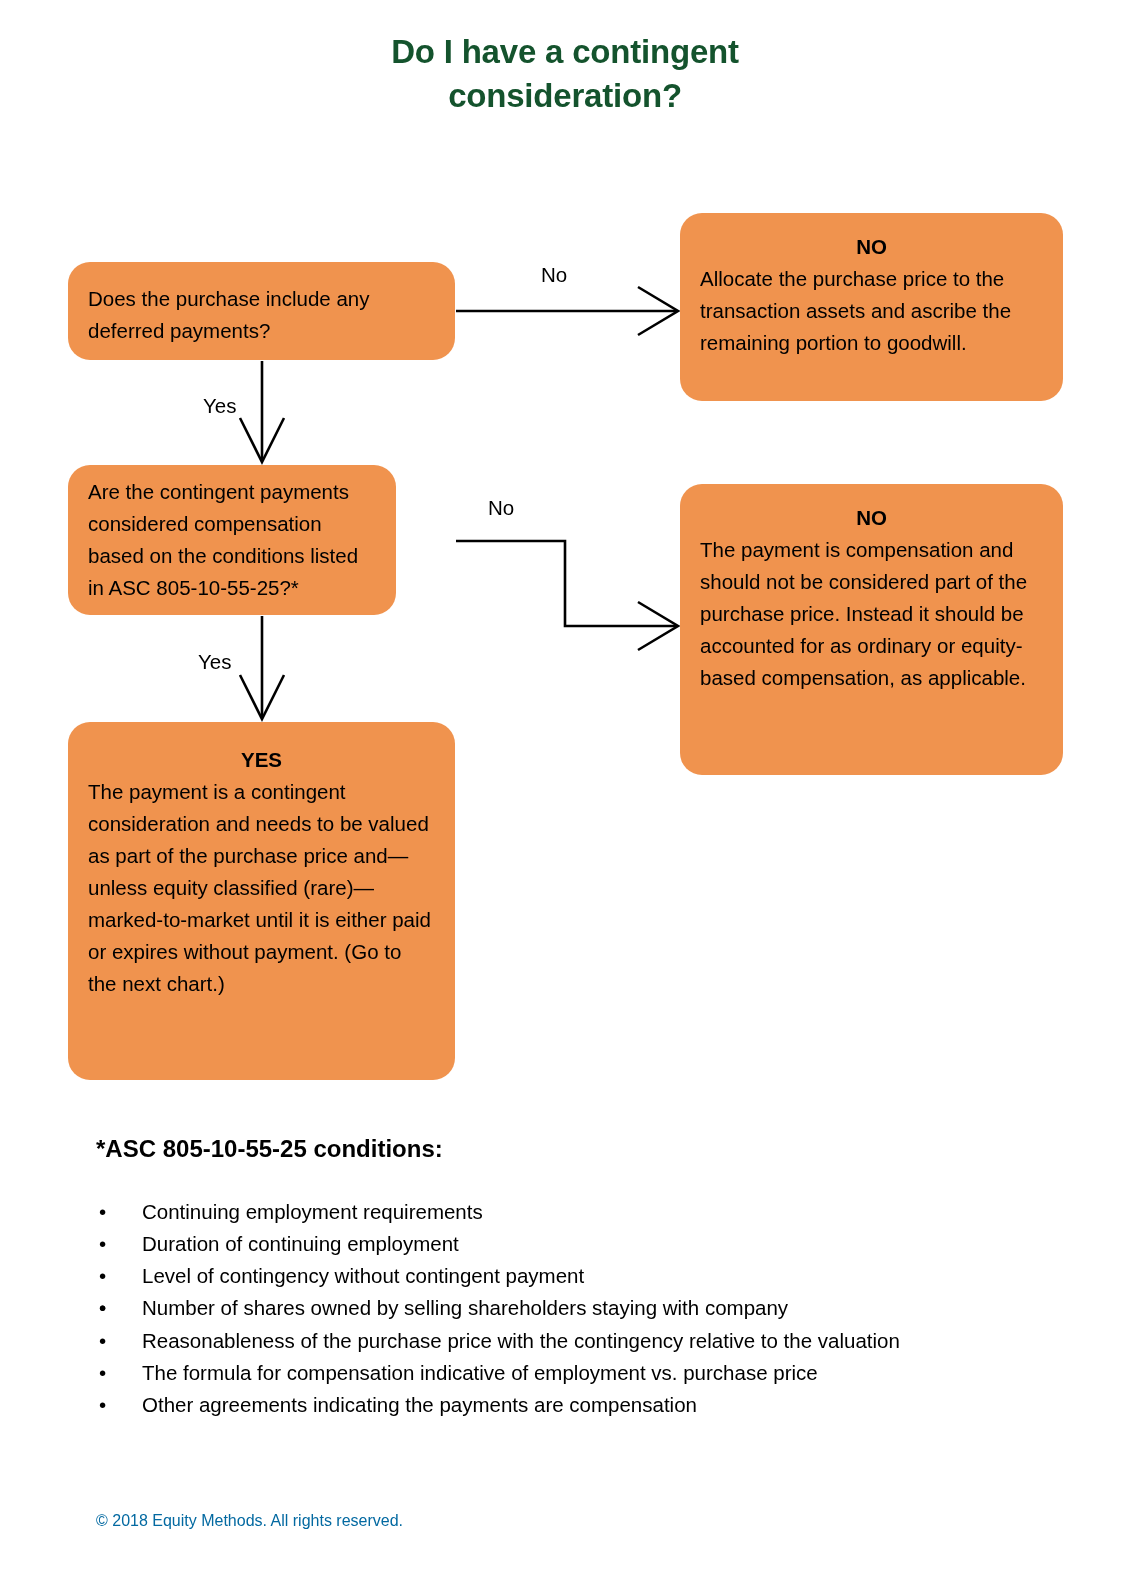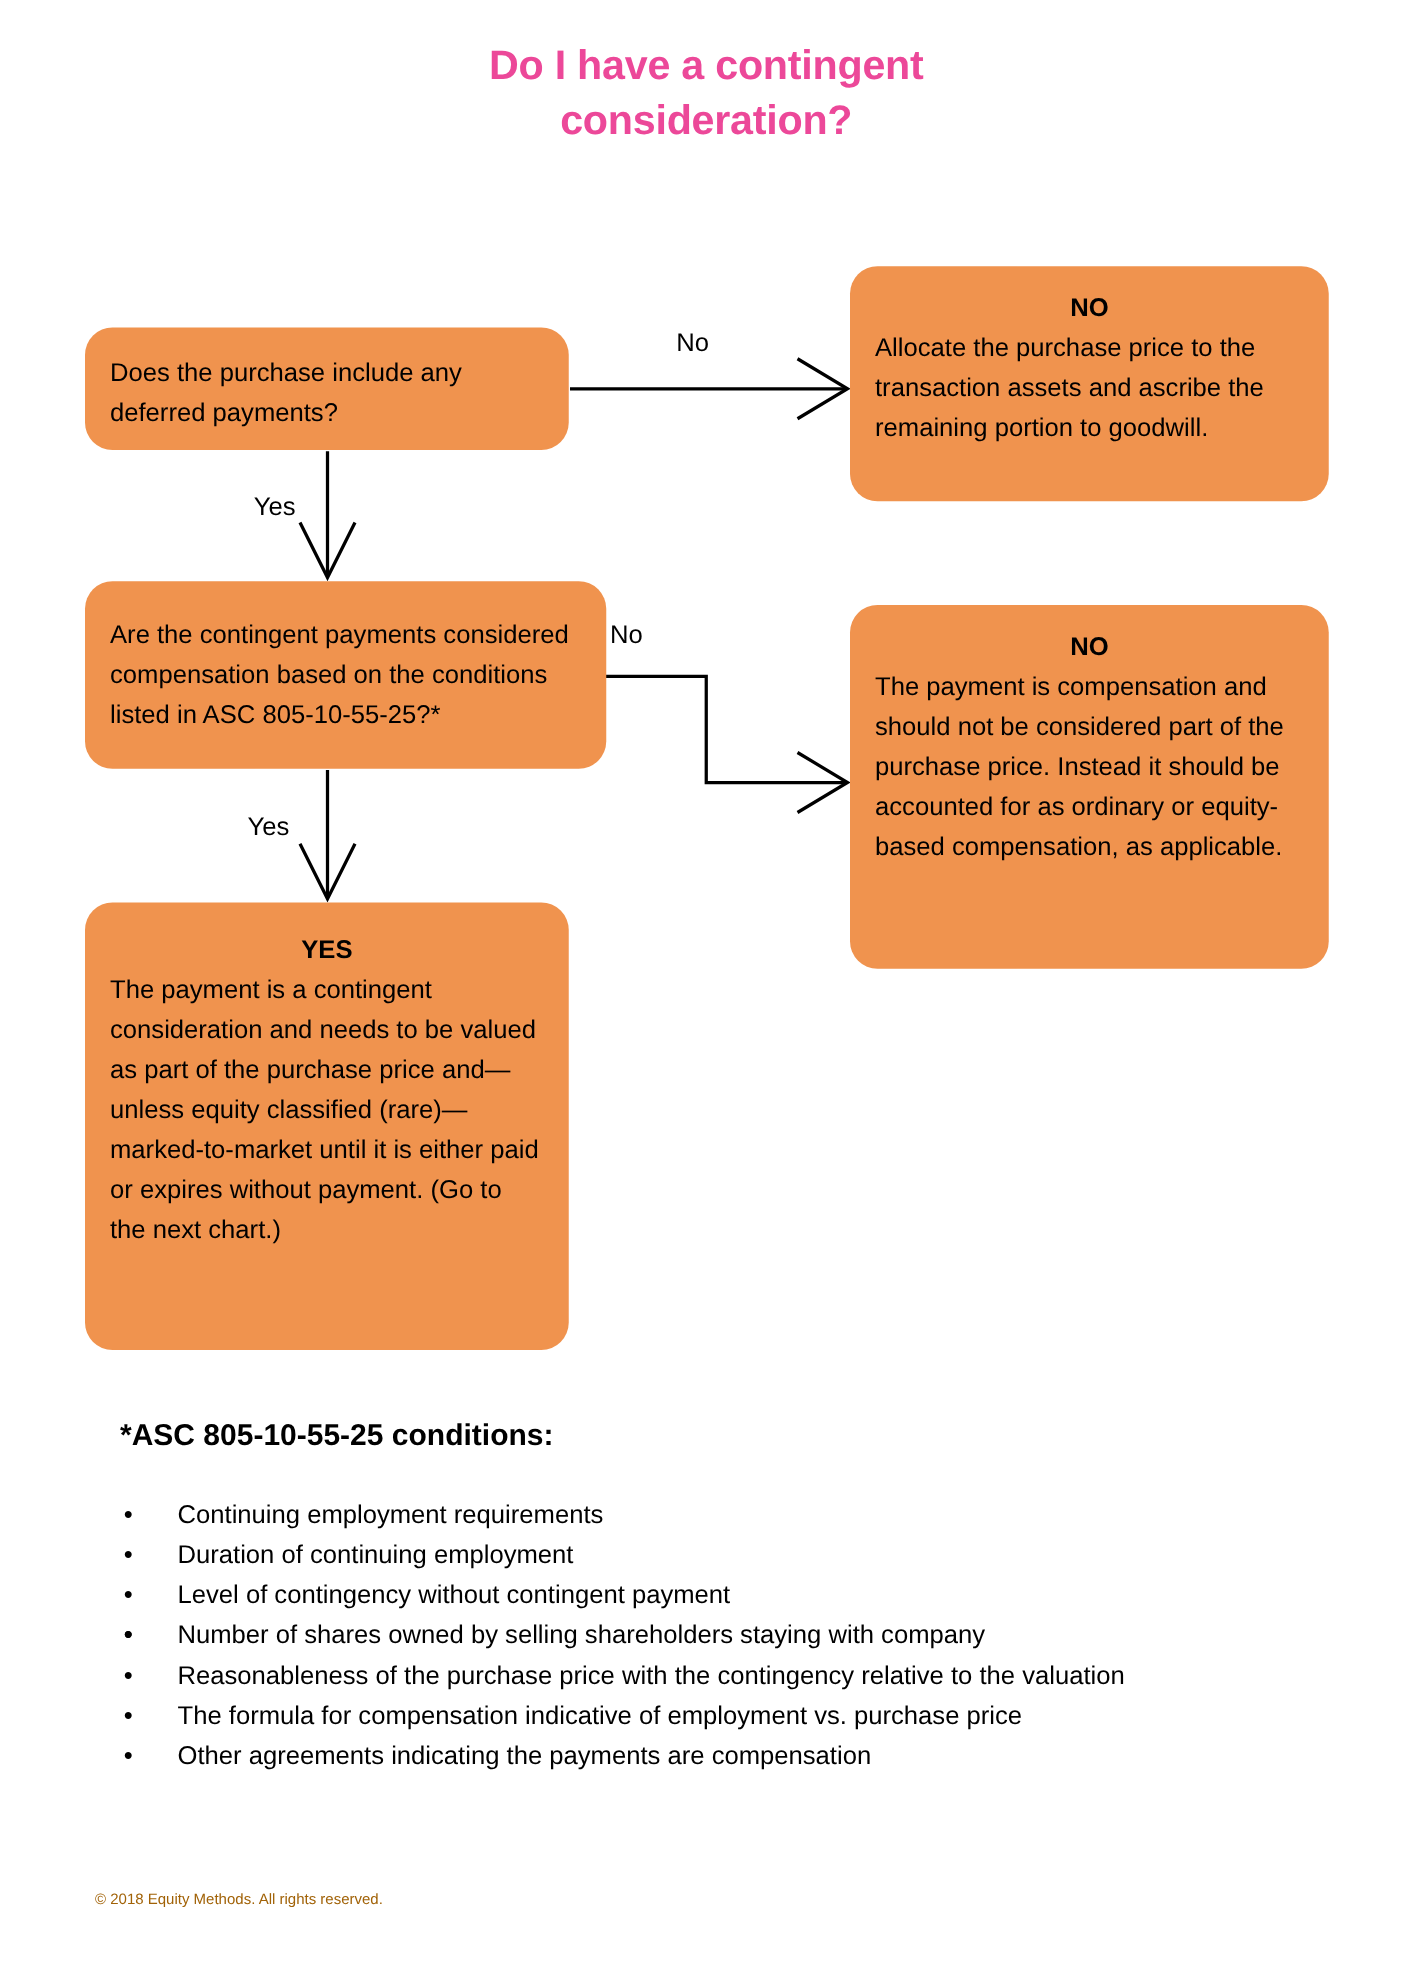--- a/index.html
+++ b/index.html
@@ -24,21 +24,21 @@
   
   .title {
     position: absolute;
     left: 265px;
     top: 30px;
     width: 600px;
     text-align: center;
     font-size: 33px;
     font-weight: bold;
     line-height: 1.33;
-    color: #ec4899;
+    color: #14532d;
     letter-spacing: -0.2px;
   }
 
   
   .node {
     position: absolute;
     background: #F0934E;
     border-radius: 22px;
     box-sizing: border-box;
     padding: 14px 20px 14px 20px;
@@ -64,21 +64,21 @@
     display: flex; align-items: center;
     padding-top: 14px; padding-bottom: 6px;
   }
   #node-no1 {
     left: 680px; top: 213px;
     width: 383px; height: 188px;
     padding-top: 18px;
   }
   #node-q2 {
     left: 68px; top: 465px;
-    width: 417px; height: 150px;
+    width: 328px; height: 150px;
     display: flex; align-items: center;
     padding-top: 6px; padding-bottom: 6px;
   }
   #node-no2 {
     left: 680px; top: 484px;
     width: 383px; height: 291px;
     padding-top: 18px;
   }
   #node-yes {
     left: 68px; top: 722px;
@@ -138,24 +138,24 @@
   #bullet-list li .bul {
     position: absolute;
     left: 3px; top: 0;
     font-size: 20.5px;
     line-height: 1.52;
   }
 
   
   .footer {
     position: absolute;
-    left: 76px;
+    left: 96px;
     top: 1512px;
-    font-size: 12px;
-    color: #a16207;
+    font-size: 16px;
+    color: #0369a1;
   }
 </style>
 </head>
 <body>
 
 <div id="canvas">
 
   <div class="title">
     <div>Do I have a contingent</div>
     <div>consideration?</div>

